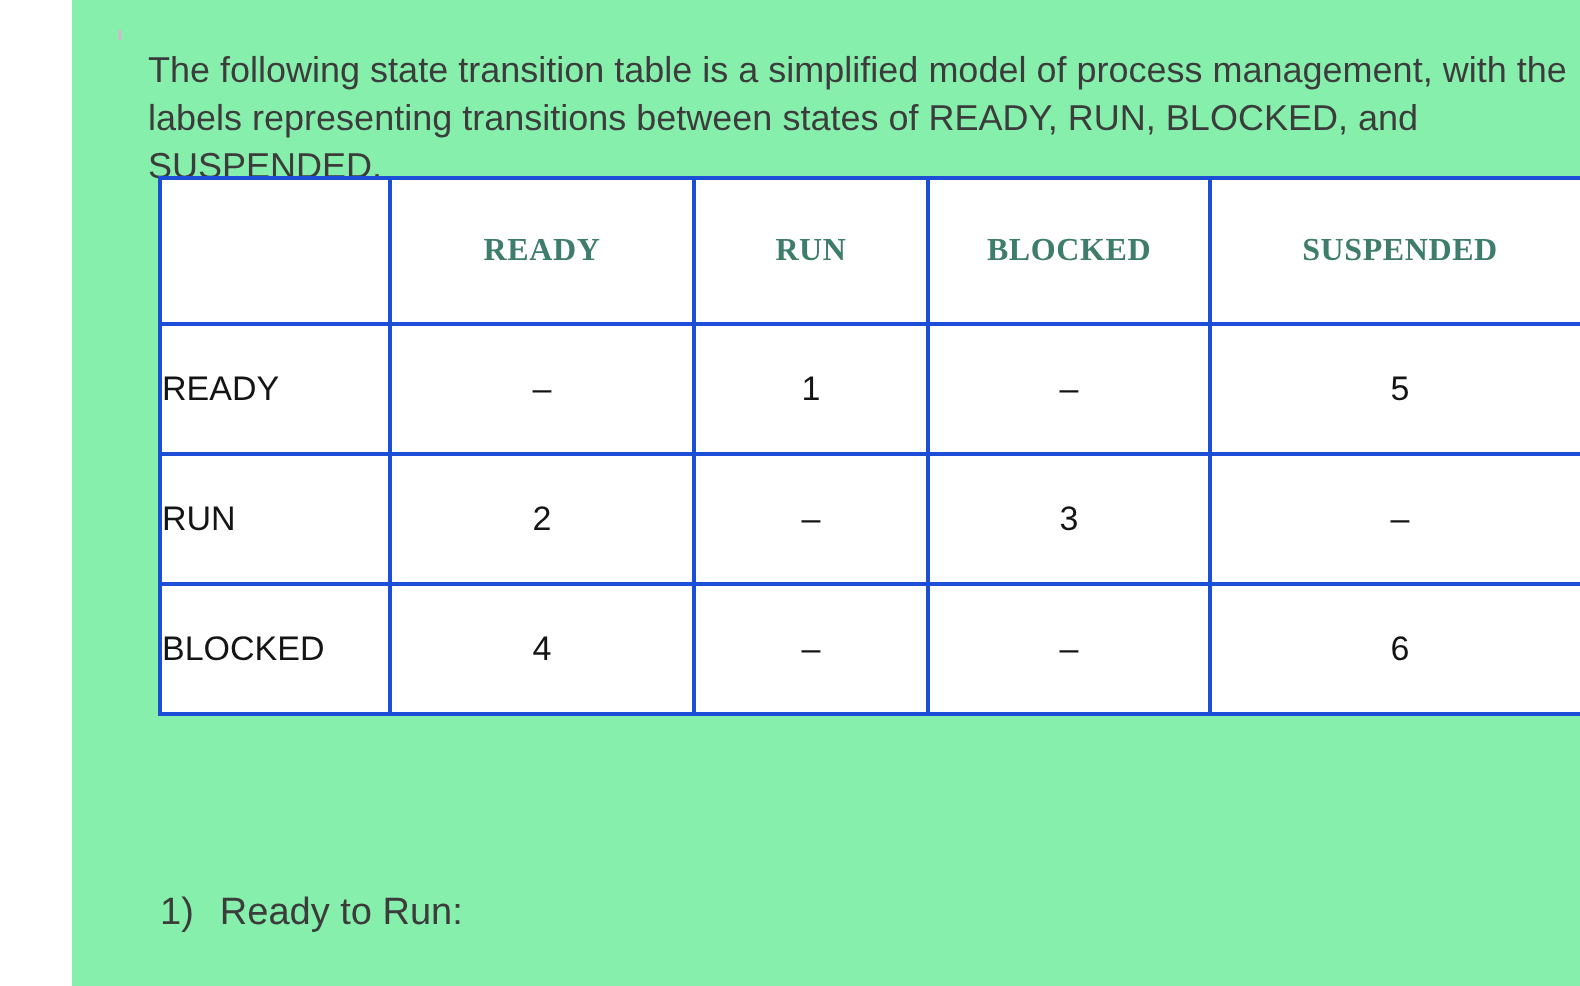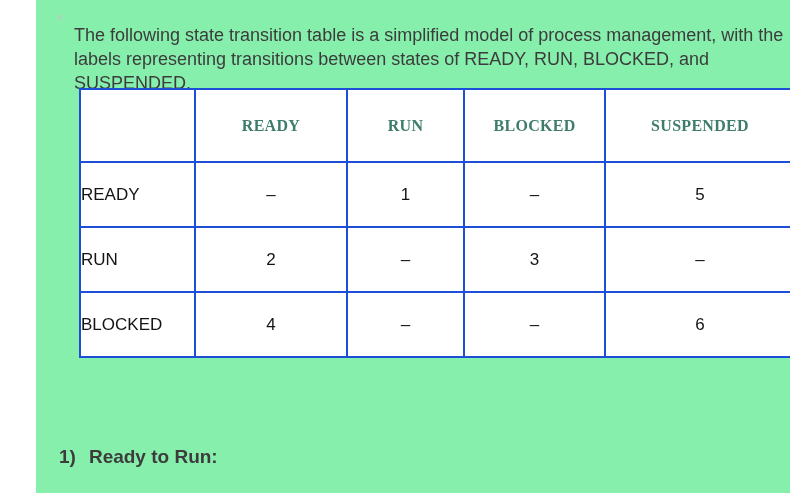--- a/index.html
+++ b/index.html
@@ -80,26 +80,25 @@
     position: absolute;
     left: 8px;
     top: 377px;
     width: 748px;
     font-size: 18px;
     line-height: 24px;
     color: #3c3c3c;
   }
   .question-line {
     position: absolute;
-    left: 23px;
+    left: 44px;
     top: 446px;
     font-size: 19px;
     color: #3c3c3c;
     white-space: nowrap;
-    font-weight: bold;
   }
   .question-number {
     display: inline-block;
     margin-right: 13px;
   }
 </style>
 </head>
 <body>
 
 <div class="page">

